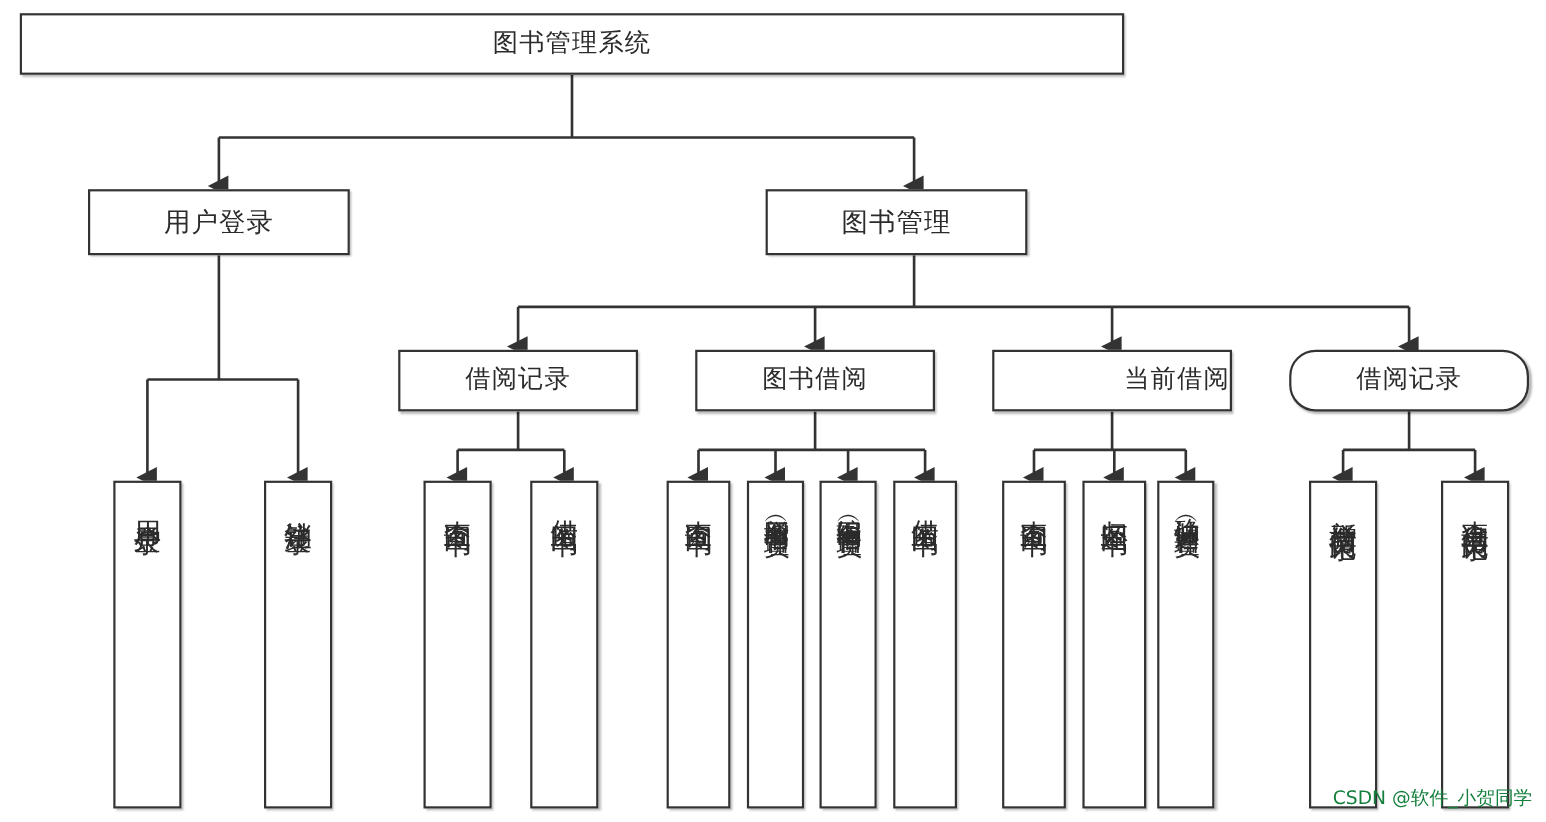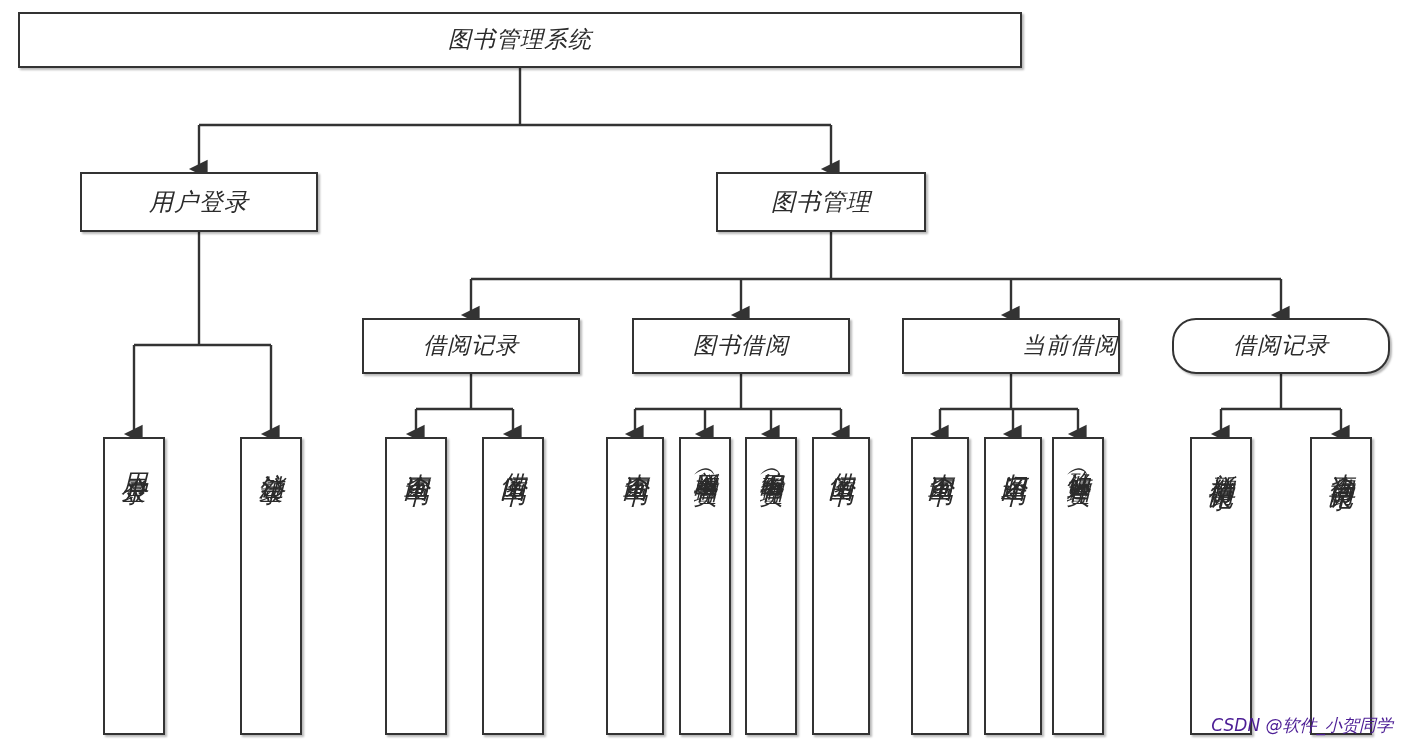--- a/index.html
+++ b/index.html
@@ -10,21 +10,20 @@
   }
   body {
     font-family: "DejaVu Sans", "Liberation Sans", sans-serif;
   }
   #canvas {
     position: relative;
     width: 1405px;
     height: 747px;
     background: #ffffff;
     overflow: hidden;
-    font-style: italic;
   }
   #edges {
     position: absolute;
     left: 0;
     top: 0;
     width: 1405px;
     height: 747px;
     pointer-events: none;
   }
   .node {
@@ -65,21 +64,21 @@
   }
   .node.vert.narrow .label {
     font-size: 23px;
     letter-spacing: 2px;
   }
   #watermark {
     position: absolute;
     right: 12px;
     bottom: 10px;
     font-size: 17px;
-    color: #4c1d95;
+    color: #15803d;
     z-index: 5;
     white-space: nowrap;
     font-family: "DejaVu Sans", "Liberation Sans", sans-serif;
   }
 </style>
 </head>
 <body>
 
 <div id="canvas">
   <svg id="edges" viewBox="0 0 1405 747" xmlns="http://www.w3.org/2000/svg">
@@ -125,21 +124,21 @@
       </g>
   </svg>
 
   <div id="nodes">
       <div class="node horiz lvl0" style="left: 18px; top: 12px; width: 1004px; height: 56px;">
         <span class="label">图书管理系统</span>
       </div>
       <div class="node horiz lvl1" style="left: 80px; top: 172px; width: 238px; height: 60px;">
         <span class="label">用户登录</span>
       </div>
-      <div class="node horiz lvl1" style="left: 716px; top: 172px; width: 210px; height: 60px;">
+      <div class="node horiz lvl1" style="left: 696px; top: 172px; width: 238px; height: 60px;">
         <span class="label">图书管理</span>
       </div>
       <div class="node horiz lvl2" style="left: 362px; top: 318px; width: 218px; height: 56px;">
         <span class="label">借阅记录</span>
       </div>
       <div class="node horiz lvl2" style="left: 632px; top: 318px; width: 218px; height: 56px;">
         <span class="label">图书借阅</span>
       </div>
       <div class="node horiz lvl2" style="left: 902px; top: 318px; width: 218px; height: 56px; justify-content: flex-end;">
         <span class="label">当前借阅</span>

